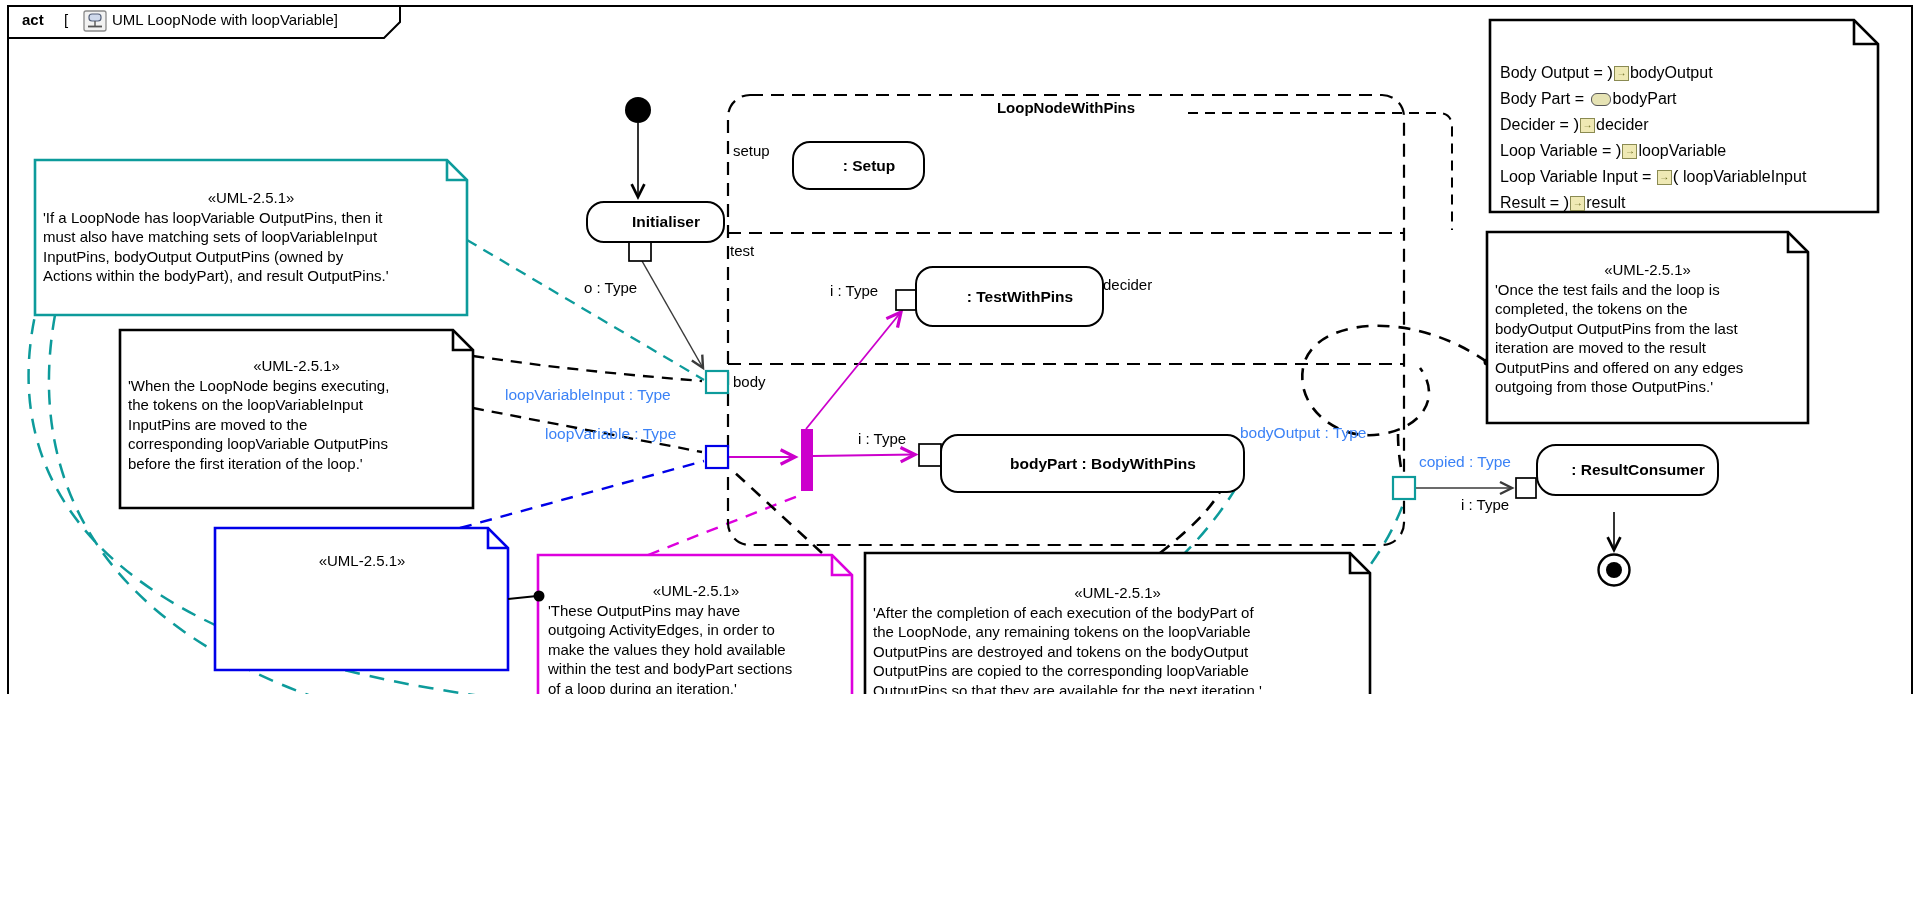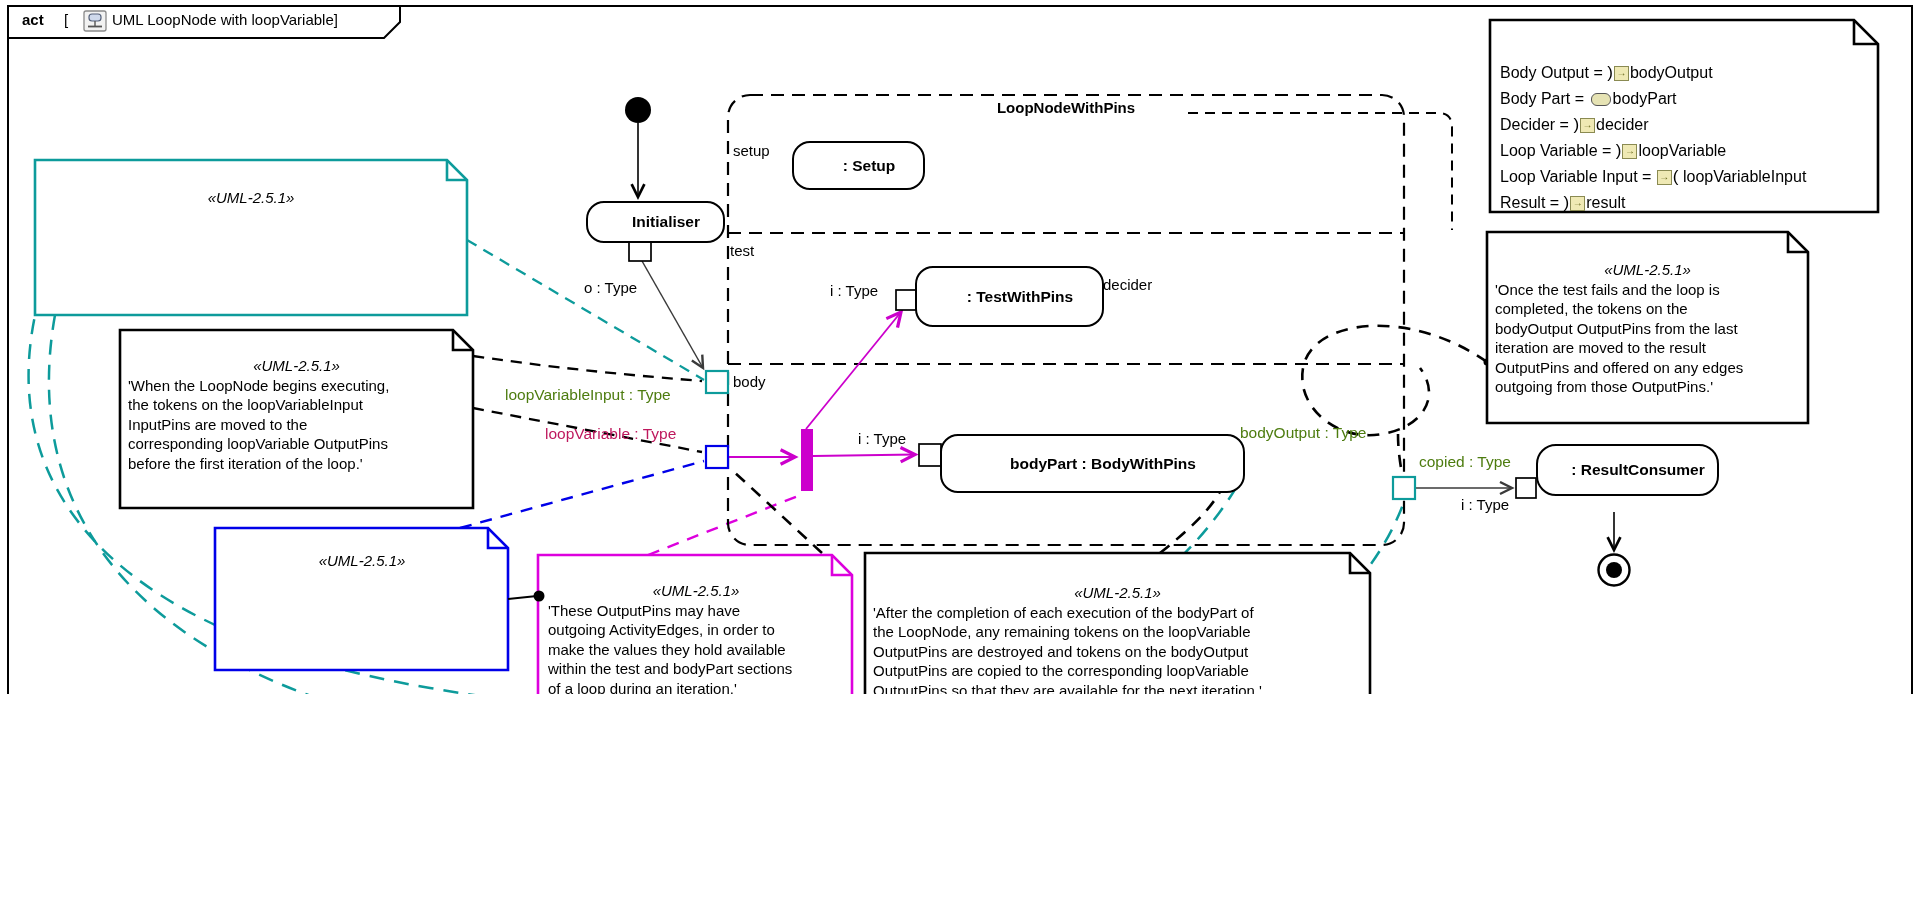--- a/index.html
+++ b/index.html
@@ -1,26 +1,26 @@
 <!DOCTYPE html>
 <html><head>
 <meta charset="utf-8">
 <style>
   html,body{margin:0;padding:0;background:#fff;}
   #canvas{position:relative;width:1920px;height:694px;background:#fff;overflow:hidden;
           font-family:"Liberation Sans",sans-serif;color:#000;}
   svg.layer{position:absolute;left:0;top:0;z-index:2;}
   .lbl{position:absolute;z-index:4;font-size:15px;white-space:nowrap;}
-  .teal{color:#4d7c0f}
-  .blue{color:#be185d}
+  .teal{color:#3b82f6}
+  .blue{color:#3b82f6}
   .b{font-weight:bold}
   .action{position:absolute;z-index:3;background:#fff;border:2.2px solid #000;border-radius:18px;
           display:flex;align-items:center;justify-content:center;font-weight:bold;font-size:15.5px;padding-left:21px;}
   .ntext{position:absolute;z-index:4;font-size:15px;line-height:19.5px;}
-  .ntext .st{text-align:center;font-style:italic;}
+  .ntext .st{text-align:center;}
   .ntext .bd{white-space:pre;}
   .hdr{position:absolute;z-index:5;font-size:15px;white-space:nowrap;}
   .lrow{position:absolute;z-index:4;font-size:16px;white-space:nowrap;display:flex;align-items:center;height:26px;}
   .pbox{display:inline-block;width:13px;height:13px;background:#efe9b4;border:1px solid #8a8a52;
         font-size:10px;line-height:12px;text-align:center;margin:0 1px;}
   .pbox::before{content:"\2192";color:#6b6b20;}
   .pbr{font-size:17px;}
   .ic-part{display:inline-block;width:18px;height:11px;background:#e6e3b4;border:1.5px solid #555;
            border-radius:6px;margin:0 2px;}
 </style>
@@ -141,20 +141,24 @@
 <div class="lbl" style="left:1103px;top:276px">decider</div>
 <div class="lbl" style="left:858px;top:430px">i : Type</div>
 <div class="lbl teal" style="left:505px;top:386px;font-size:15.5px">loopVariableInput : Type</div>
 <div class="lbl blue" style="left:545px;top:425px;font-size:15.5px">loopVariable : Type</div>
 <div class="lbl teal" style="left:1240px;top:424px;font-size:15.5px">bodyOutput : Type</div>
 <div class="lbl teal" style="left:1419px;top:453px;font-size:15.5px">copied : Type</div>
 <div class="lbl" style="left:1461px;top:496px">i : Type</div>
 
 <div class="ntext" style="left:43px;top:188px;width:416px">
   <div class="st">«UML-2.5.1»</div>
+  <div class="bd">'If a LoopNode has loopVariable OutputPins, then it
+must also have matching sets of loopVariableInput
+InputPins, bodyOutput OutputPins (owned by
+Actions within the bodyPart), and result OutputPins.'</div>
 </div>
 <div class="ntext" style="left:128px;top:356px;width:337px">
   <div class="st">«UML-2.5.1»</div>
   <div class="bd">'When the LoopNode begins executing,
 the tokens on the loopVariableInput
 InputPins are moved to the
 corresponding loopVariable OutputPins
 before the first iteration of the loop.'</div>
 </div>
 <div class="ntext" style="left:224px;top:551px;width:276px">

